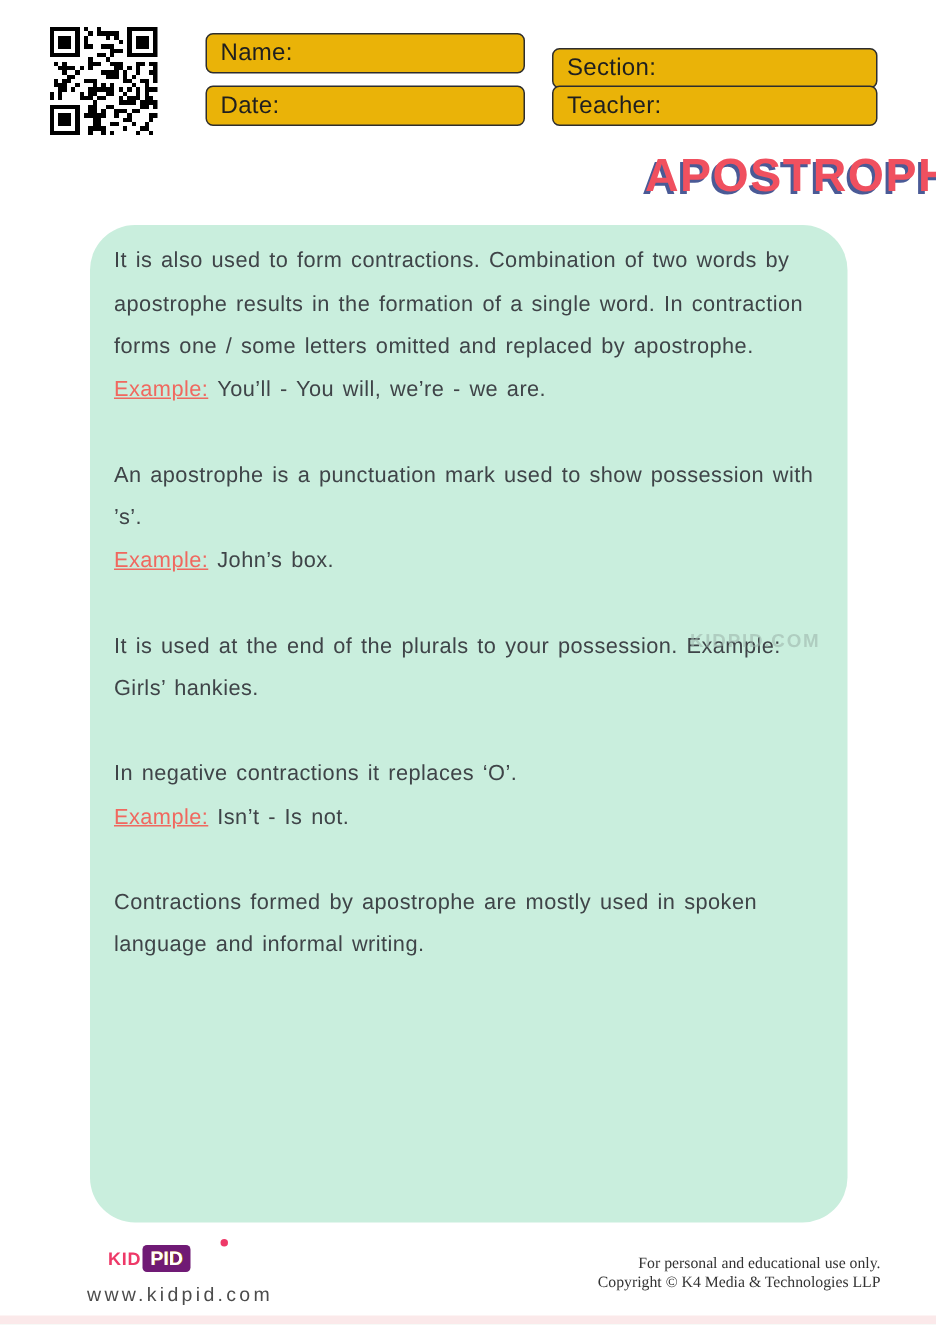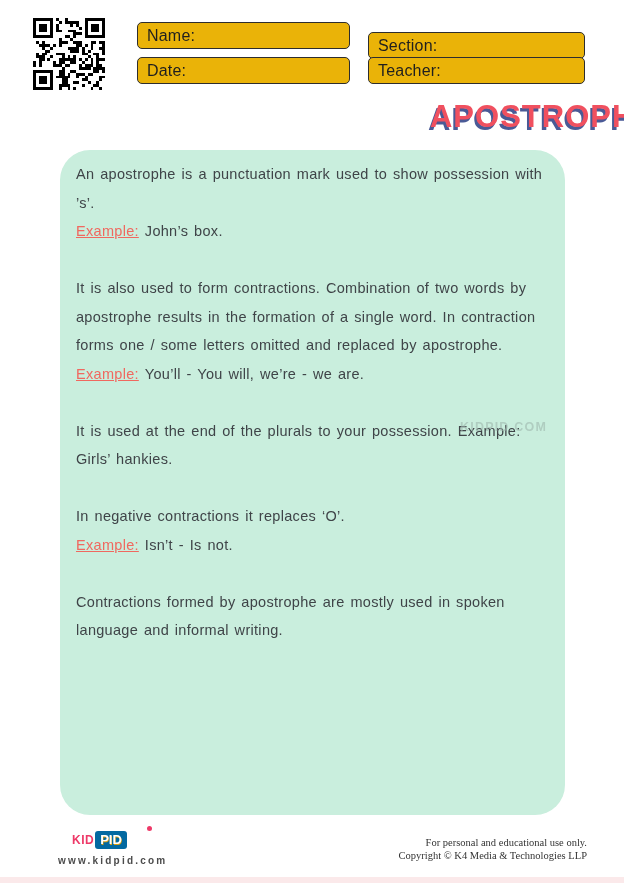--- a/index.html
+++ b/index.html
@@ -32,25 +32,25 @@
   .block p{margin:0;}
   .ex-label{color:#f0685f;text-decoration:underline;margin-right:6px;}
   .watermark{position:absolute;top:263px;right:18px;font-size:12.5px;font-weight:bold;
              letter-spacing:1.2px;color:#9fb8ae;opacity:0.6;}
 
   
   .logo{position:absolute;left:72px;top:830px;white-space:nowrap;}
   .logo-kid{color:#ee3968;font-weight:800;font-size:12px;letter-spacing:0.5px;position:relative;}
   .logo-dot{position:absolute;width:5px;height:5px;border-radius:50%;background:#ee3968;
             left:75px;top:-4px;}
-  .logo-pid{background:#0369a1;color:#ffffff;font-weight:800;font-size:13px;
+  .logo-pid{background:#701a75;color:#ffffff;font-weight:800;font-size:13px;
             padding:1px 5px 2px 5px;border-radius:3px;margin-left:1px;
             text-shadow:0.5px 0.5px 0 #d99d0e;}
-  .logo-url{position:absolute;left:58px;top:855px;font-size:10px;letter-spacing:2.2px;
-            color:#4c4c4c;font-weight:bold;}
+  .logo-url{position:absolute;left:58px;top:855px;font-size:13px;letter-spacing:2.2px;
+            color:#4c4c4c;font-weight:normal;}
   .notice{position:absolute;right:37px;top:836px;text-align:right;
           font-family:"Liberation Serif",serif;font-size:10.5px;color:#333333;line-height:13px;}
   .bottom-strip{position:absolute;left:0;bottom:0;width:100%;height:6px;background:#fbe9ea;}
 </style>
 </head>
 <body>
 
 <div class="page">
 
   <div class="qr" id="qr"><svg viewBox="0 0 25 25" width="100%" height="100%" fill="#000000" shape-rendering="crispEdges">
@@ -258,27 +258,27 @@
   <div class="field f-teacher">
     <span>Teacher:</span>
   </div>
 
   <div class="title">APOSTROPHE</div>
 
   <div class="panel">
     <div class="watermark">KIDPID.COM</div>
 
     <div class="block">
+      <p>It is also used to form contractions. Combination of two words by apostrophe results in the formation of a single word. In contraction forms one / some letters omitted and replaced by apostrophe.</p>
+      <p><span class="ex-label">Example:</span><span>You’ll - You will, we’re - we are.</span></p>
+    </div>
+
+    <div class="block">
       <p>An apostrophe is a punctuation mark used to show possession with ’s’.</p>
       <p><span class="ex-label">Example:</span><span>John’s box.</span></p>
-    </div>
-
-    <div class="block">
-      <p>It is also used to form contractions. Combination of two words by apostrophe results in the formation of a single word. In contraction forms one / some letters omitted and replaced by apostrophe.</p>
-      <p><span class="ex-label">Example:</span><span>You’ll - You will, we’re - we are.</span></p>
     </div>
 
     <div class="block">
       <p>It is used at the end of the plurals to your possession. Example: Girls’ hankies.</p>
     </div>
 
     <div class="block">
       <p>In negative contractions it replaces ‘O’.</p>
       <p><span class="ex-label">Example:</span><span>Isn’t - Is not.</span></p>
     </div>

